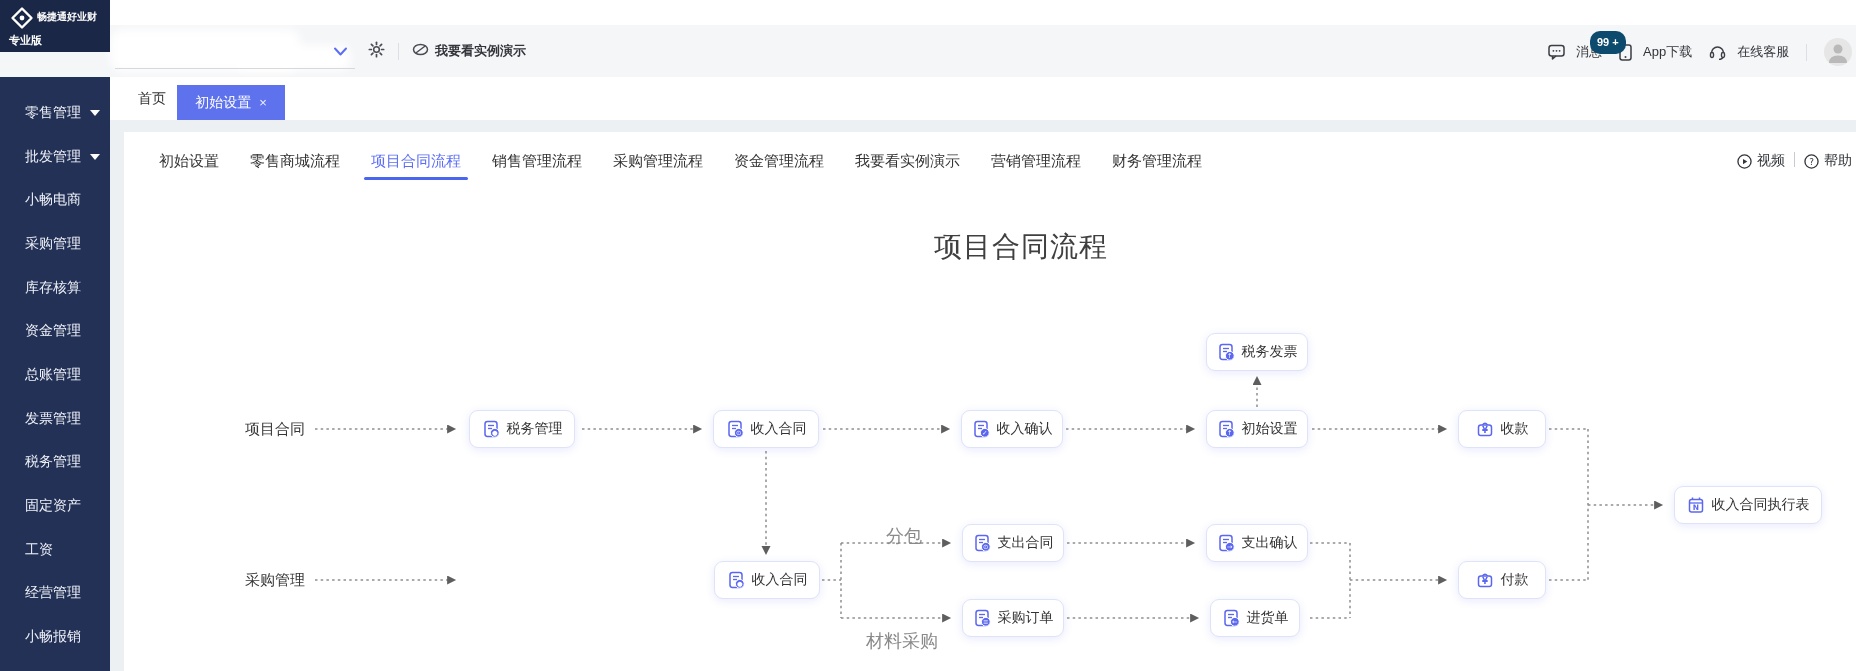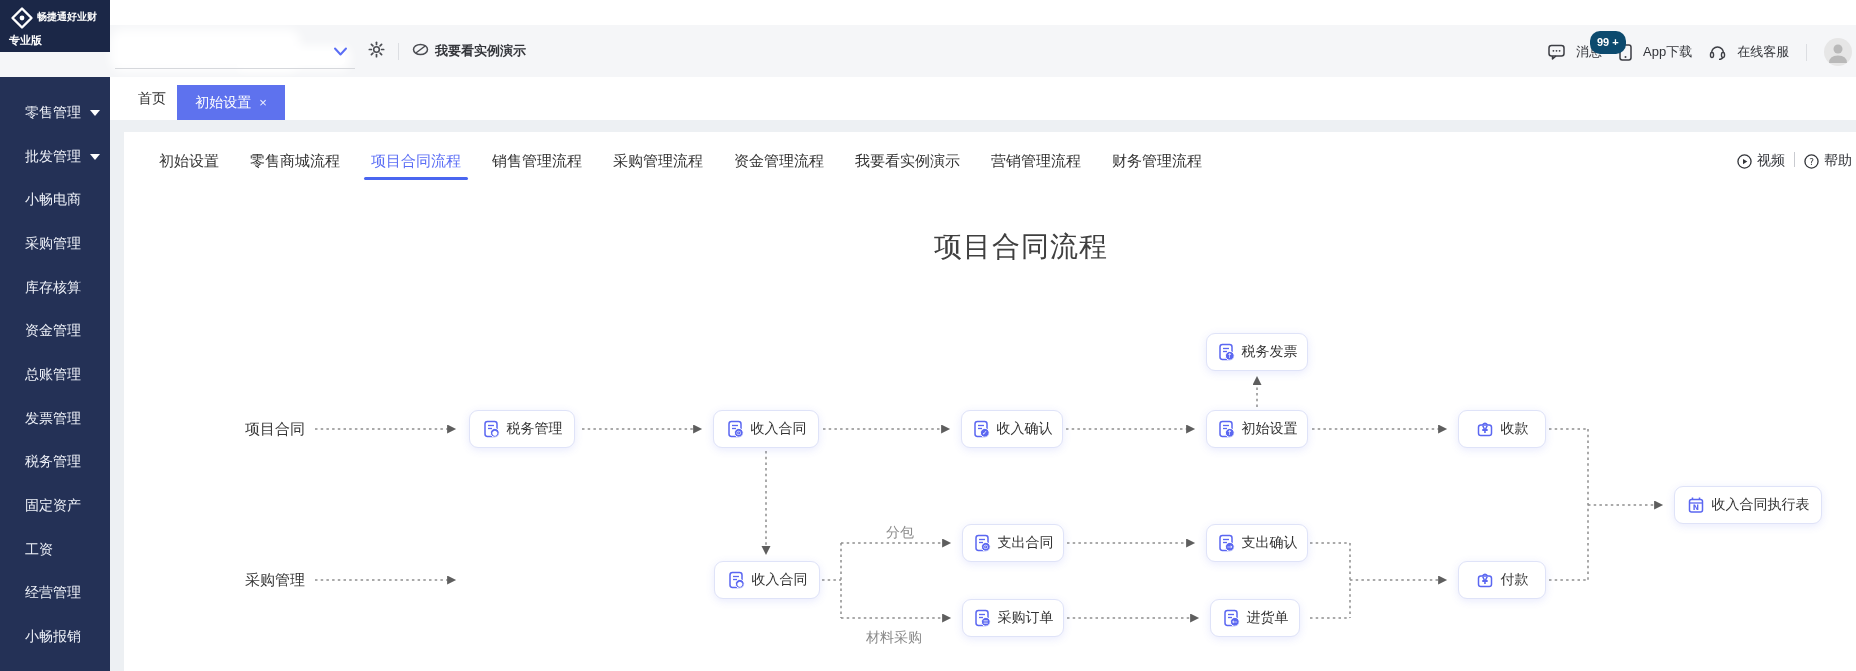--- a/index.html
+++ b/index.html
@@ -45,21 +45,21 @@
   .ptab { position:relative; cursor:pointer; padding-bottom:6px; }
   .ptab.active { color:#5b6ef5; }
   .ptab.active::after { content:""; position:absolute; left:-7px; right:-7px; top:25px; height:3px; background:#4a66f0; border-radius:2px; }
   .tab-help { position:absolute; right:4px; top:152px; display:flex; align-items:flex-start; gap:9px; font-size:14px; color:#33353a; }
   .tab-help .item { display:flex; align-items:center; gap:5px; cursor:pointer; }
   .tab-help .vdiv { background:#c9cbd0; height:15px; }
 
   
   .flow-title { position:absolute; left:934px; top:228px; font-size:28px; letter-spacing:1px; color:#3f3f3f; }
   .lane-label { position:absolute; font-size:15px; color:#373737; }
-  .edge-label { position:absolute; font-size:14px; color:#8a8a8a; }
+  .edge-label { position:absolute; font-size:18px; color:#8a8a8a; }
   .node { position:absolute; height:38px; background:#fff; border:1px solid #dfe3f8; border-radius:9px; box-shadow:0 2px 8px rgba(93,104,240,.14); display:flex; align-items:center; justify-content:center; gap:7px; font-size:14px; color:#333; cursor:pointer; }
   svg.wires { position:absolute; left:0; top:0; pointer-events:none; }
 </style>
 </head>
 <body>
 
 <div class="stage">
 
   <div class="topstrip"></div>
 

